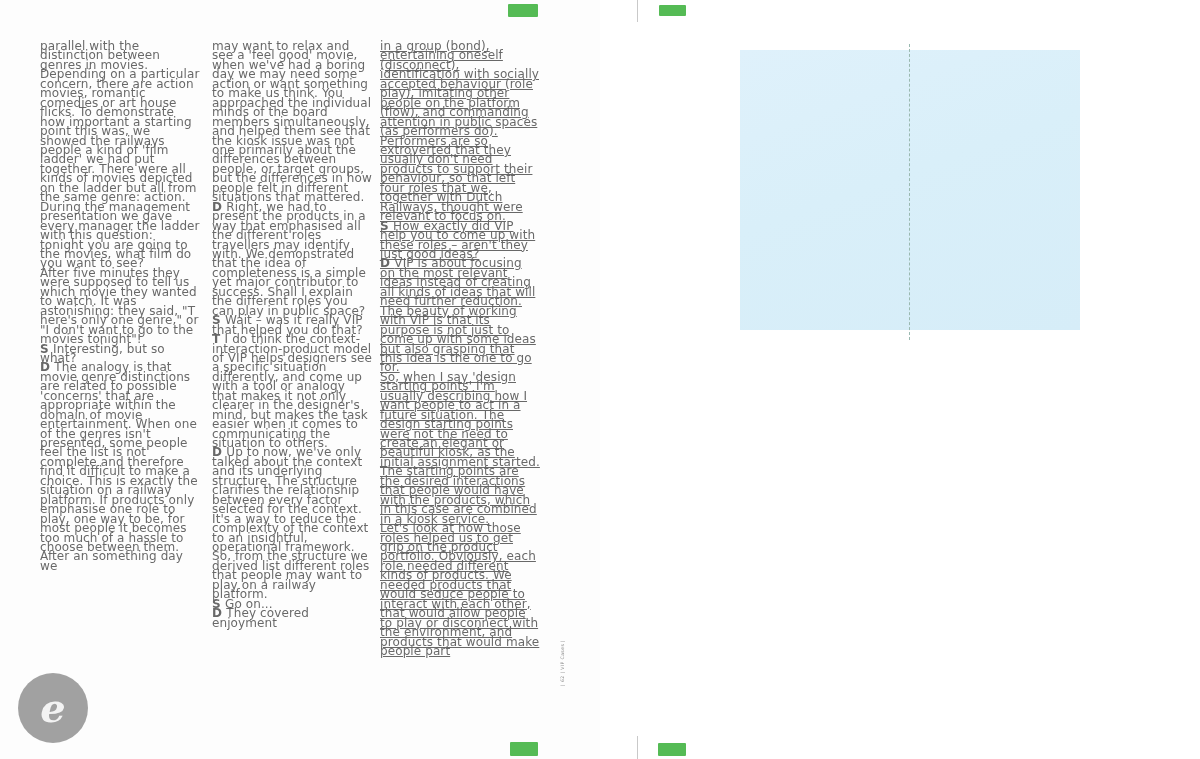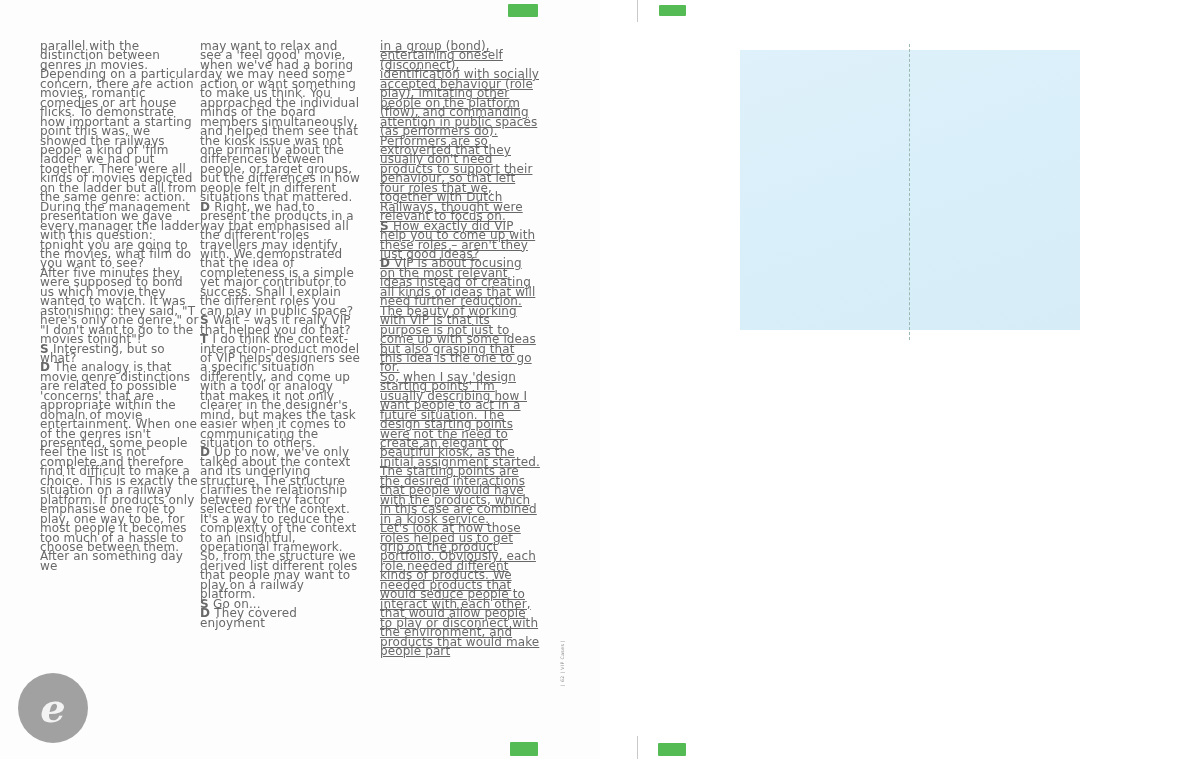--- a/index.html
+++ b/index.html
@@ -9,21 +9,21 @@
   .tickline{position:absolute;background:#c9c9c9;width:1px;}
 
   
   #left-page{position:absolute;left:0;top:0;width:600px;height:759px;background:#fdfdfd;}
   .col{position:absolute;top:42px;width:160px;
        font-size:12px;line-height:9.45px;color:#545454;
        text-align:left;letter-spacing:.1px;
        font-family:"DejaVu Sans",sans-serif;
        filter:blur(.28px);opacity:.88;}
   #col1{left:40px;}
-  #col2{left:200px;}
+  #col2{left:212px;}
   #col3{left:380px;text-decoration:underline;}
   .col p{margin:0;}
   .speaker{font-weight:bold;}
 
   
   .vfoot{position:absolute;font-size:4.6px;color:#8a8a8a;
          writing-mode:vertical-rl;transform:rotate(180deg);
          letter-spacing:.4px;white-space:nowrap;
          font-family:"DejaVu Sans",sans-serif;filter:blur(.2px);}
 
@@ -44,21 +44,21 @@
   .axis-v{left:309px;top:44px;width:0;height:296px;
           border-left:1px dashed #9ab9b0;}
 </style>
 </head>
 <body>
 
 <div id="left-page">
 
   <div class="col" id="col1">
       <p>parallel with the distinction between genres in movies. Depending on a particular concern, there are action movies, romantic comedies or art house flicks. To demonstrate how important a starting point this was, we showed the railways people a kind of 'film ladder' we had put together. There were all kinds of movies depicted on the ladder but all from the same genre: action. During the management presentation we gave every manager the ladder with this question: tonight you are going to the movies, what film do you want to see?</p>
-      <p>After five minutes they were supposed to bond us which movie they wanted to watch. It was astonishing: they said, "T here's only one genre," or "I don't want to go to the movies tonight"!</p>
+      <p>After five minutes they were supposed to tell us which movie they wanted to watch. It was astonishing: they said, "T here's only one genre," or "I don't want to go to the movies tonight"!</p>
       <p><span class="speaker">S  </span>Interesting, but so what?</p>
       <p><span class="speaker">D  </span>The analogy is that movie genre distinctions are related to possible 'concerns' that are appropriate within the domain of movie entertainment. When one of the genres isn't presented, some people feel the list is not complete and therefore find it difficult to make a choice. This is exactly the situation on a railway platform. If products only emphasise one role to play, one way to be, for most people it becomes too much of a hassle to choose between them.</p>
       <p>After an something day we</p>
     </div>
   <div class="col" id="col2">
       <p>may want to relax and see a 'feel good' movie, when we've had a boring day we may need some action or want something to make us think. You approached the individual minds of the board members simultaneously, and helped them see that the kiosk issue was not one primarily about the differences between people, or target groups, but the differences in how people felt in different situations that mattered.</p>
       <p><span class="speaker">D  </span>Right, we had to present the products in a way that emphasised all the different roles travellers may identify with. We demonstrated that the idea of completeness is a simple yet major contributor to success. Shall I explain the different roles you can play in public space?</p>
       <p><span class="speaker">S  </span>Wait – was it really VIP that helped you do that?</p>
       <p><span class="speaker">T  </span>I do think the context-interaction-product model of VIP helps designers see a specific situation differently, and come up with a tool or analogy that makes it not only clearer in the designer's mind, but makes the task easier when it comes to communicating the situation to others.</p>
       <p><span class="speaker">D  </span>Up to now, we've only talked about the context and its underlying structure. The structure clarifies the relationship between every factor selected for the context. It's a way to reduce the complexity of the context to an insightful, operational framework.</p>

